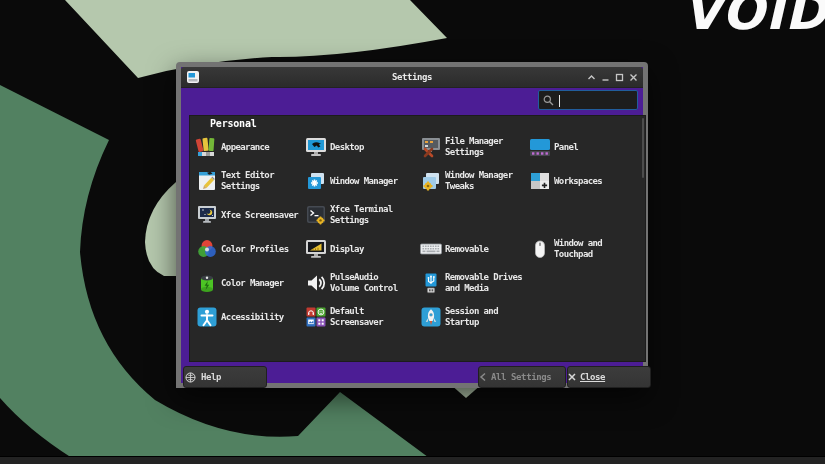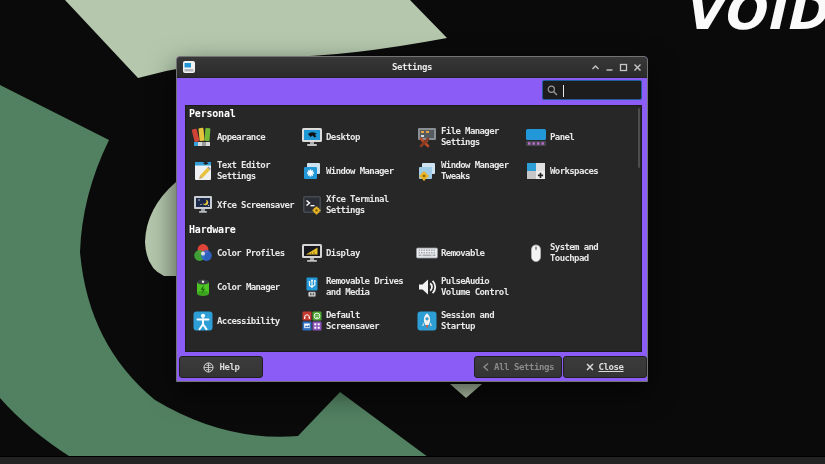--- a/index.html
+++ b/index.html
@@ -16,22 +16,22 @@
     font-family:"DejaVu Sans","Liberation Sans",sans-serif;
     font-weight:bold;font-size:50px;letter-spacing:1px;color:#fafafa;
     transform:skewX(-13deg);
   }
   .taskbar{
     position:absolute;left:0;bottom:0;width:825px;height:7px;z-index:3;
     background:#232323;border-top:1px solid #000;
   }
   
   .window{
-    position:absolute;left:176px;top:56px;width:472px;height:326px;z-index:2;
-    background:#8b5cf6;border:1px solid #737373;border-radius:4px 4px 0 0;
+    position:absolute;left:176px;top:62px;width:472px;height:326px;z-index:2;
+    background:#4c1d95;border:5px solid #737373;border-radius:4px 4px 0 0;
     box-shadow:0 10px 28px rgba(0,0,0,.6);box-sizing:border-box;
   }
   .titlebar{
     position:relative;height:20px;
     background:linear-gradient(#383838,#2b2b2b);
     border-bottom:1px solid #222;border-radius:3px 3px 0 0;
   }
   .titlebar .app-icon{position:absolute;left:5px;top:3px;width:14px;height:14px;}
   .titlebar .title{
     position:absolute;left:0;right:0;top:0;height:20px;line-height:20px;
@@ -51,35 +51,35 @@
     font-family:inherit;font-size:9px;padding:0;
   }
   .search-caret{position:absolute;left:20px;top:4px;width:1px;height:12px;background:#e8e8e8;}
   
   .content{
     position:absolute;left:8px;top:48px;width:457px;height:247px;box-sizing:border-box;
     background:#272727;border:1px solid #1c1c1c;
   }
   .scrollbar{position:absolute;right:1px;top:2px;width:2px;height:60px;background:#4d4d4d;border-radius:1px;}
   .sec-title{
-    margin:2px 0 0 3px;height:12px;line-height:12px;
+    margin:2px 0 0 20px;height:12px;line-height:12px;
     font-size:10px;font-weight:bold;color:#ffffff;letter-spacing:-0.2px;
   }
   .grid{display:grid;grid-template-columns:109px 115px 109px 1fr;grid-auto-rows:34px;padding-left:5px;}
   .cell{display:flex;align-items:center;gap:2px;min-width:0;cursor:default;}
   .cell .ic{width:24px;height:24px;flex:none;display:block;}
   .cell .lbl{
     font-size:9px;font-weight:bold;color:#e8e8e8;letter-spacing:-0.6px;
     line-height:11px;white-space:pre-line;
   }
   
   .btn{
     position:absolute;top:299px;height:22px;box-sizing:border-box;
     background:linear-gradient(#3c3c3c,#343434);border:1px solid #202020;border-radius:3px;
-    display:flex;align-items:center;justify-content:center;gap:4px;
+    display:flex;align-items:center;gap:4px;
     font-size:9px;font-weight:bold;color:#dcdcdc;letter-spacing:-0.4px;cursor:default;
   }
   .btn-help{left:2px;width:84px;}
   .btn-all{left:297px;width:88px;color:#8a8a8a;}
   .btn-close{left:386px;width:84px;text-decoration:underline;}
 </style>
 </head>
 <body>
 
 <svg class="bg-svg" width="825" height="464">
@@ -263,21 +263,20 @@
             <rect x="12.5" y="16.5" width="8" height="1.8" rx="0.4"></rect>
             <circle cx="16.5" cy="17.4" r="3.1"></circle>
           </g>
           <circle cx="16.5" cy="17.4" r="1.2" fill="#7a5c0a"></circle>
         </svg>
         <span class="lbl">Xfce Terminal
 Settings</span>
       </div>
     </div>
 
-    <div class="sec-title">Hardware</div>
     <div class="grid">
 
       <div class="cell">
         <svg class="ic" viewBox="0 0 24 24">
           <circle cx="12" cy="8.5" r="5.4" fill="#e04438"></circle>
           <circle cx="8.6" cy="14.5" r="5.4" fill="#42a838" opacity="0.92"></circle>
           <circle cx="15.4" cy="14.5" r="5.4" fill="#2f6ad8" opacity="0.85"></circle>
           <circle cx="12" cy="12.6" r="2" fill="#e8e8e8" opacity="0.9"></circle>
         </svg>
         <span class="lbl">Color Profiles</span>
@@ -305,60 +304,60 @@
         </svg>
         <span class="lbl">Removable</span>
       </div>
 
       <div class="cell">
         <svg class="ic" viewBox="0 0 24 24">
           <rect x="7.5" y="4" width="9" height="16.5" rx="4.5" fill="#f4f4f4" stroke="#b8b8b8" stroke-width="0.8"></rect>
           <path d="M12,4.5 v4.5" stroke="#c0c0c0" stroke-width="1"></path>
           <rect x="11.2" y="5.8" width="1.6" height="3.2" rx="0.8" fill="#8a8a8a"></rect>
         </svg>
-        <span class="lbl">System and
+        <span class="lbl">Window and
 Touchpad</span>
       </div>
 
       <div class="cell">
         <svg class="ic" viewBox="0 0 24 24">
           <rect x="6" y="7" width="12" height="11.5" fill="#4cc424"></rect>
           <ellipse cx="12" cy="18.4" rx="6" ry="2.6" fill="#3da41e"></ellipse>
           <ellipse cx="12" cy="7" rx="6" ry="2.6" fill="#3a3f44"></ellipse>
           <circle cx="12" cy="6.8" r="1.2" fill="#e8e8e8"></circle>
           <path d="M12.8,10 l-3.2,4.8 h2.1 l-1.1,4.2 3.6,-5.2 h-2.1 z" fill="#1f6a10"></path>
         </svg>
         <span class="lbl">Color Manager</span>
+      </div>
+
+      <div class="cell">
+        <svg class="ic" viewBox="0 0 24 24">
+          <path d="M4,9.5 h3.5 L13,4.5 v15 L7.5,14.5 H4 z" fill="#f2f2f2"></path>
+          <path d="M15.2,8.2 a5,5 0 0 1 0,7.6" stroke="#f2f2f2" stroke-width="1.8" fill="none"></path>
+          <path d="M17.6,5.8 a8.6,8.6 0 0 1 0,12.4" stroke="#f2f2f2" stroke-width="1.8" fill="none"></path>
+        </svg>
+        <span class="lbl">PulseAudio
+Volume Control</span>
       </div>
 
       <div class="cell">
         <svg class="ic" viewBox="0 0 24 24">
           <rect x="6.5" y="2.5" width="11" height="13" rx="1" fill="#2398d8"></rect>
           <g stroke="#fff" stroke-width="1.1" fill="none">
             <path d="M12,6 v7 M9.5,8 v2.5 l2.5,1.5 M14.8,7 v3 l-2.8,1.8"></path>
           </g>
           <circle cx="12" cy="5.4" r="1" fill="#fff"></circle>
           <rect x="14" y="5.2" width="1.7" height="1.7" fill="#fff"></rect>
           <circle cx="9.5" cy="7" r="0.9" fill="#fff"></circle>
           <rect x="8.5" y="17" width="7" height="4.6" rx="0.8" fill="#d4d4d4" stroke="#8a8a8a" stroke-width="0.6"></rect>
           <rect x="10" y="18.3" width="1.6" height="2" fill="#555"></rect>
           <rect x="12.6" y="18.3" width="1.6" height="2" fill="#555"></rect>
         </svg>
         <span class="lbl">Removable Drives
 and Media</span>
-      </div>
-
-      <div class="cell">
-        <svg class="ic" viewBox="0 0 24 24">
-          <path d="M4,9.5 h3.5 L13,4.5 v15 L7.5,14.5 H4 z" fill="#f2f2f2"></path>
-          <path d="M15.2,8.2 a5,5 0 0 1 0,7.6" stroke="#f2f2f2" stroke-width="1.8" fill="none"></path>
-          <path d="M17.6,5.8 a8.6,8.6 0 0 1 0,12.4" stroke="#f2f2f2" stroke-width="1.8" fill="none"></path>
-        </svg>
-        <span class="lbl">PulseAudio
-Volume Control</span>
       </div>
     </div>
 
     <div class="grid">
 
       <div class="cell">
         <svg class="ic" viewBox="0 0 24 24">
           <rect x="2.5" y="2.5" width="19" height="19" rx="3" fill="#2e9fd6"></rect>
           <circle cx="12" cy="6.8" r="2.1" fill="#fff"></circle>
           <path d="M6.5,10.5 h11 M12,10 v5.2 M12,15.2 l-3.5,5 M12,15.2 l3.5,5" stroke="#fff" stroke-width="2" stroke-linecap="round" fill="none"></path>

